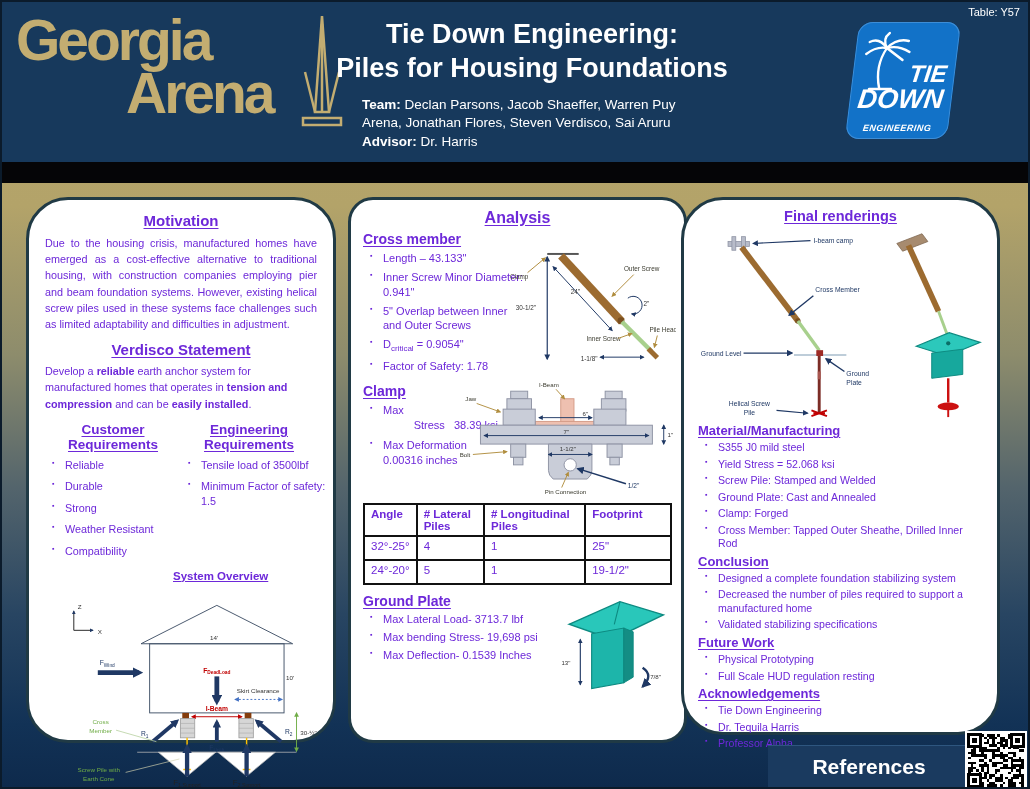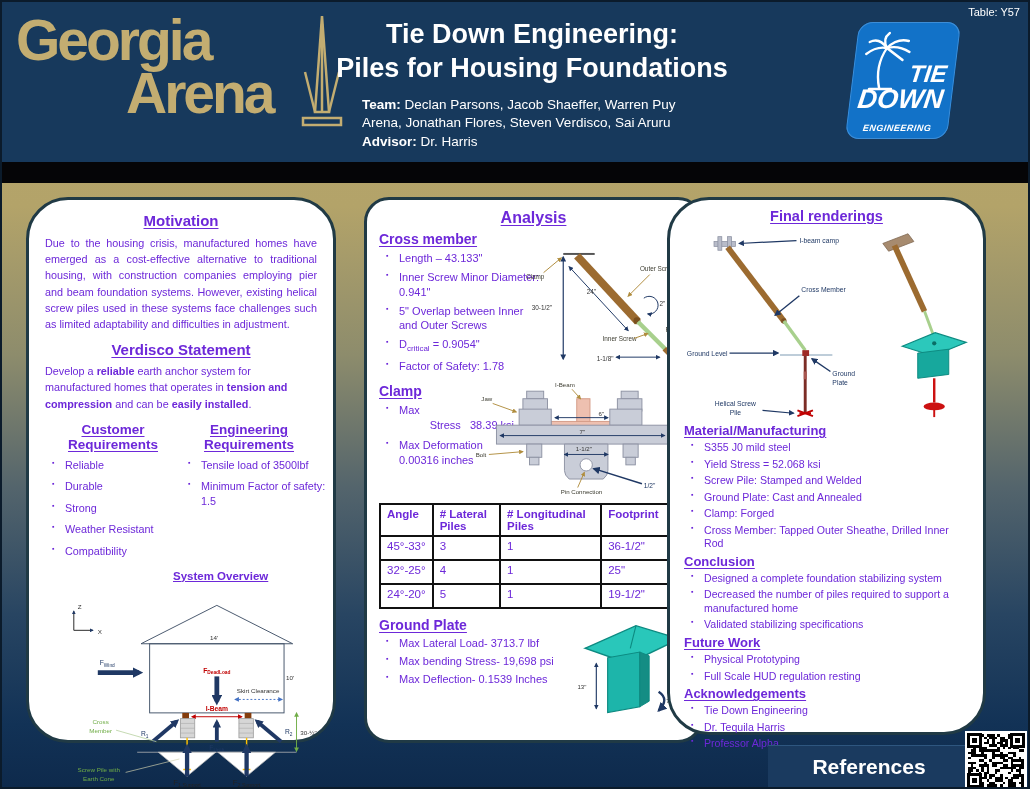--- a/index.html
+++ b/index.html
@@ -21,22 +21,22 @@
   .table-tag { position:absolute; right:8px; top:4px; font-size:11px; color:#fff; }
   .tiedown-logo { position:absolute; left:850px; top:20px; width:102px; height:117px; background:#1272c8;
     border-radius:14px; transform:skewX(-7deg); box-shadow:0 0 0 1px #3d8dd6 inset; color:#fff; }
   .td-palm { position:absolute; left:8px; top:8px; }
   .td-tie { position:absolute; right:8px; top:38px; font-size:24px; font-weight:900; font-style:italic; }
   .td-down { position:absolute; left:0; right:0; top:64px; text-align:center; font-size:27px; font-weight:900; font-style:italic; line-height:1; }
   .td-eng { position:absolute; left:0; right:0; bottom:6px; text-align:center; font-size:9px; font-weight:bold; font-style:italic; letter-spacing:0.5px; }
   
   .card { position:absolute; background:#fff; border:3px solid #203a45; border-radius:42px; color:#6d28d9; }
   .card1 { left:24px;  top:195px; width:310px; height:546px; padding:12px 16px 0; }
-  .card2 { left:362px; top:195px; width:339px; height:546px; padding:9px 12px 0;border-radius:25px; }
-  .card3 { left:665px; top:195px; width:319px; height:538px; padding:8px 14px 0; }
+  .card2 { left:346px; top:195px; width:339px; height:546px; padding:9px 12px 0;border-radius:25px; }
+  .card3 { left:679px; top:195px; width:319px; height:538px; padding:8px 14px 0; }
   .card-title { font-size:15px; font-weight:bold; text-align:center; text-decoration:underline; text-underline-offset:2px; }
   .sub-head { font-size:13.5px; font-weight:bold; text-decoration:underline; text-underline-offset:2px; }
   .just { font-size:10.8px; line-height:1.5; text-align:justify; margin-top:6px; }
   .obj { font-size:10.8px; line-height:1.5; margin-top:5px; }
   ul.blist { list-style:none; margin:6px 0 0 0; padding-left:20px; }
   ul.blist li { position:relative; font-size:10.8px; line-height:1.35; margin-bottom:7px; }
   ul.blist li::before { content:"▪"; position:absolute; left:-13px; top:0; font-size:7px; }
   .req-row { display:flex; margin-top:10px; }
   .req-col { width:50%; }
   .req-col h3 { text-align:center; width:120px; margin:0 auto; }
@@ -359,26 +359,20 @@
       <thead>
         <tr>
           <th style="width:17%;">Angle</th>
           <th style="width:22%;"># Lateral Piles</th>
           <th style="width:33%;"># Longitudinal Piles</th>
           <th style="width:28%;">Footprint</th>
         </tr>
       </thead>
       <tbody>
         <tr>
-          <td>45°-33°</td>
-          <td>3</td>
-          <td>1</td>
-          <td>36-1/2"</td>
-        </tr>
-        <tr>
           <td>32°-25°</td>
           <td>4</td>
           <td>1</td>
           <td>25"</td>
         </tr>
         <tr>
           <td>24°-20°</td>
           <td>5</td>
           <td>1</td>
           <td>19-1/2"</td>

